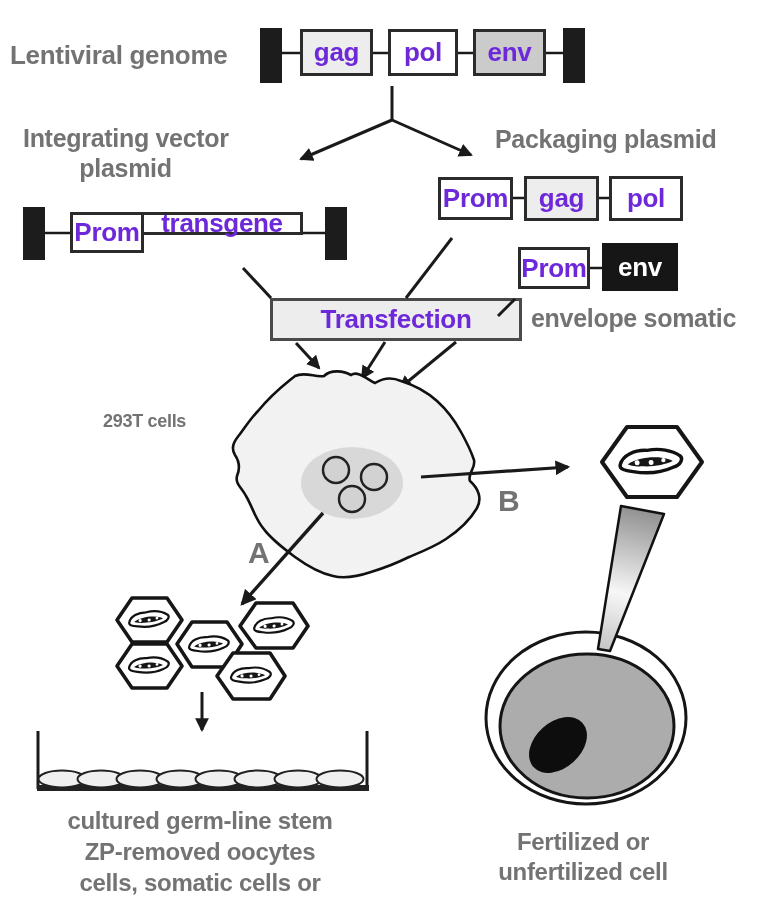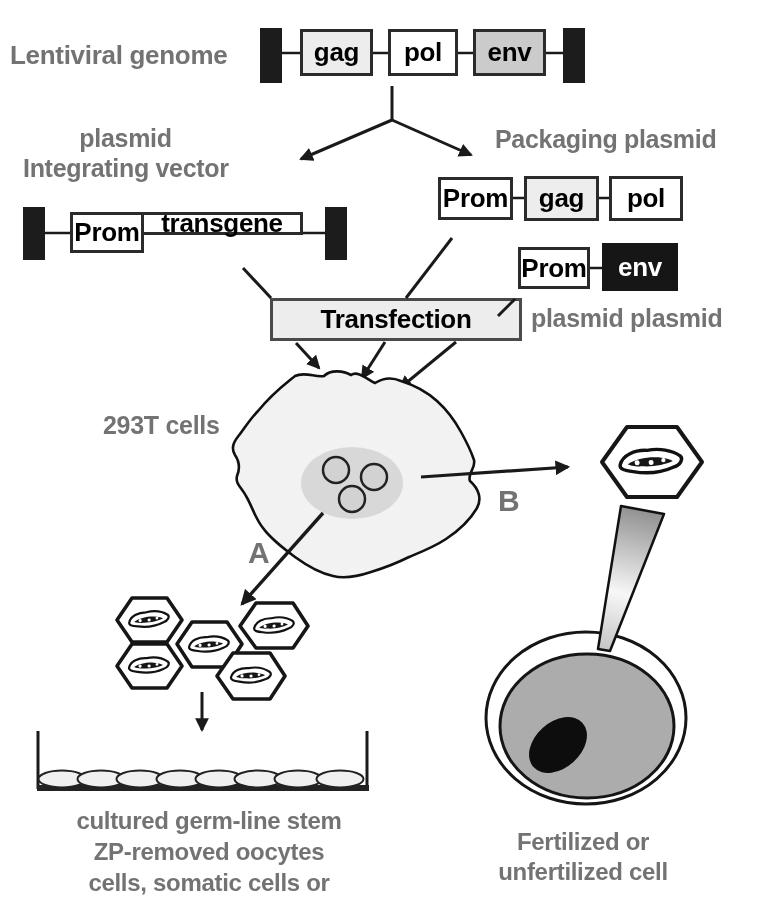--- a/index.html
+++ b/index.html
@@ -6,67 +6,67 @@
   #stage{
     position:relative;width:758px;height:912px;background:#ffffff;
     font-family:"Liberation Sans",sans-serif;color:#1a1a1a;overflow:hidden;
   }
   .lbl{position:absolute;font-weight:bold;color:#737373;letter-spacing:-0.3px;white-space:nowrap;}
   .center{text-align:center;white-space:normal;}
   .center span{display:block;white-space:nowrap;}
   .gbox{
     position:absolute;box-sizing:border-box;border:3px solid #2b2b2b;background:#fff;
     display:flex;align-items:center;justify-content:center;
-    font-weight:bold;font-size:26px;letter-spacing:-0.3px;color:#000000;
+    font-weight:bold;font-size:26px;letter-spacing:-0.3px;color:#6d28d9;
   }
   .bar{position:absolute;background:#1c1c1c;}
   svg{position:absolute;left:0;top:0;pointer-events:none;}
 </style>
 </head>
 <body>
 
 <div id="stage">
 
   <div class="lbl" style="left:10px;top:40px;font-size:26px;">Lentiviral genome</div>
 
   <div class="bar" style="left:260px;top:28px;width:22px;height:55px;"></div>
   <div class="gbox" style="left:300px;top:29px;width:73px;height:47px;background:#ededed;">gag</div>
   <div class="gbox" style="left:388px;top:29px;width:70px;height:47px;">pol</div>
   <div class="gbox" style="left:473px;top:29px;width:73px;height:47px;background:#cbcbcb;">env</div>
   <div class="bar" style="left:563px;top:28px;width:22px;height:55px;"></div>
 
   <div class="lbl center" style="left:23px;top:123px;width:205px;font-size:25px;line-height:30px;">
+    <span>Integrating vector</span>
     <span>plasmid</span>
-    <span>Integrating vector</span>
   </div>
   <div class="lbl" style="left:495px;top:125px;font-size:25px;">Packaging plasmid</div>
 
   <div class="bar" style="left:23px;top:207px;width:22px;height:53px;"></div>
   <div class="gbox" style="left:70px;top:212px;width:74px;height:41px;">Prom</div>
   <div class="gbox" style="left:141px;top:212px;width:162px;height:23px;">transgene</div>
   <div class="bar" style="left:325px;top:207px;width:22px;height:53px;"></div>
 
   <div class="gbox" style="left:438px;top:177px;width:75px;height:43px;">Prom</div>
   <div class="gbox" style="left:524px;top:176px;width:75px;height:45px;background:#ededed;">gag</div>
   <div class="gbox" style="left:609px;top:176px;width:74px;height:45px;">pol</div>
 
   <div class="gbox" style="left:518px;top:247px;width:72px;height:42px;">Prom</div>
   <div class="gbox" style="left:602px;top:243px;width:76px;height:48px;background:#161616;border-color:#161616;color:#fff;">env</div>
-  <div class="lbl" style="left:531px;top:304px;font-size:25px;">plasmid plasmid</div>
+  <div class="lbl" style="left:531px;top:304px;font-size:25px;">envelope somatic</div>
 
   <div class="gbox" style="left:270px;top:298px;width:252px;height:43px;background:#ededed;border:3px solid #4a4a4a;">Transfection</div>
 
-  <div class="lbl" style="left:103px;top:411px;font-size:25px;">293T cells</div>
+  <div class="lbl" style="left:103px;top:411px;font-size:18px;">293T cells</div>
   <div class="lbl" style="left:248px;top:536px;font-size:30px;">A</div>
   <div class="lbl" style="left:498px;top:484px;font-size:30px;">B</div>
 
   <div class="lbl center" style="left:2px;top:555px;width:126px;font-size:25px;line-height:32px;">
   </div>
 
-  <div class="lbl center" style="left:43px;top:805px;width:332px;font-size:24px;line-height:31px;">
+  <div class="lbl center" style="left:34px;top:805px;width:332px;font-size:24px;line-height:31px;">
     <span>cultured germ-line stem</span>
     <span>ZP-removed oocytes</span>
     <span>cells, somatic cells or</span>
   </div>
 
   <div class="lbl center" style="left:453px;top:827px;width:260px;font-size:24px;line-height:30px;">
     <span>Fertilized or</span>
     <span>unfertilized cell</span>
   </div>
 

